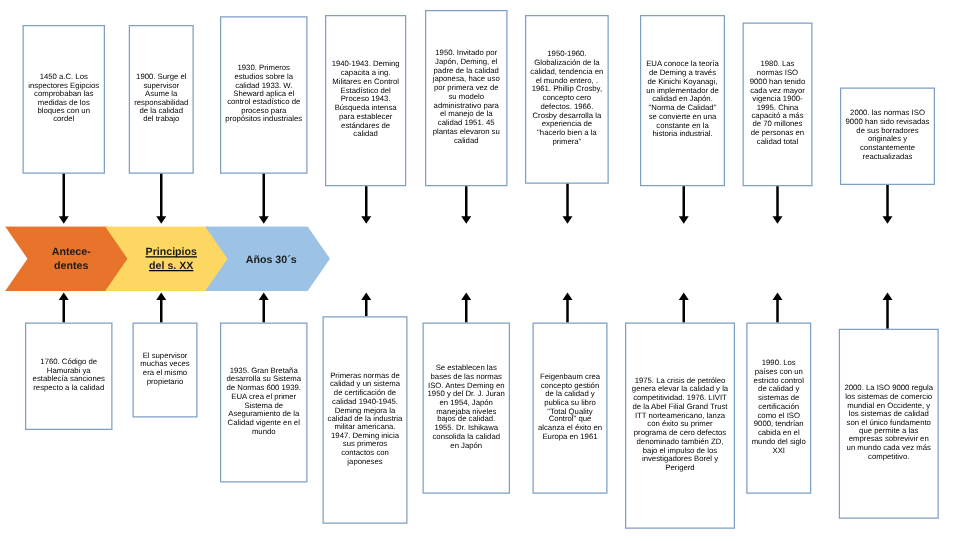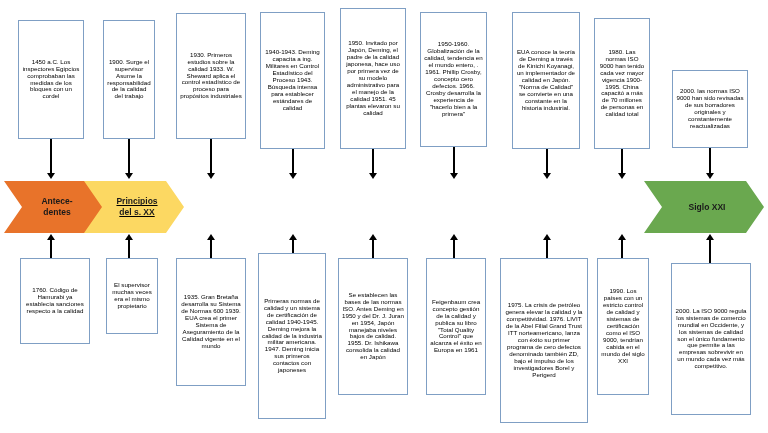--- a/index.html
+++ b/index.html
@@ -155,22 +155,22 @@
 
   <div class="band">
     <div class="chev first" style="left:4px; width:100px; background:#e8732a;">
       <span class="clabel">Antece-
 dentes</span>
     </div>
     <div class="chev" style="left:84px; width:100px; background:#fcd862;text-decoration:underline;">
       <span class="clabel">Principios
 del s. XX</span>
     </div>
-    <div class="chev" style="left:644px; width:120px; background:#6aa84f;">
-      <span class="clabel">Siglo XXI</span>
+    <div class="chev" style="left:164px; width:100px; background:#9cc3e5;">
+      <span class="clabel">Años 30´s</span>
     </div>
   </div>
 
   <div class="stem" style="left:50px; top:239px; height:36px;"></div>
   <div class="arrowhead up" style="left:47px; top:234px;"></div>
 
   <div class="stem" style="left:128px; top:239px; height:36px;"></div>
   <div class="arrowhead up" style="left:125px; top:234px;"></div>
 
   <div class="stem" style="left:210px; top:239px; height:30px;"></div>

